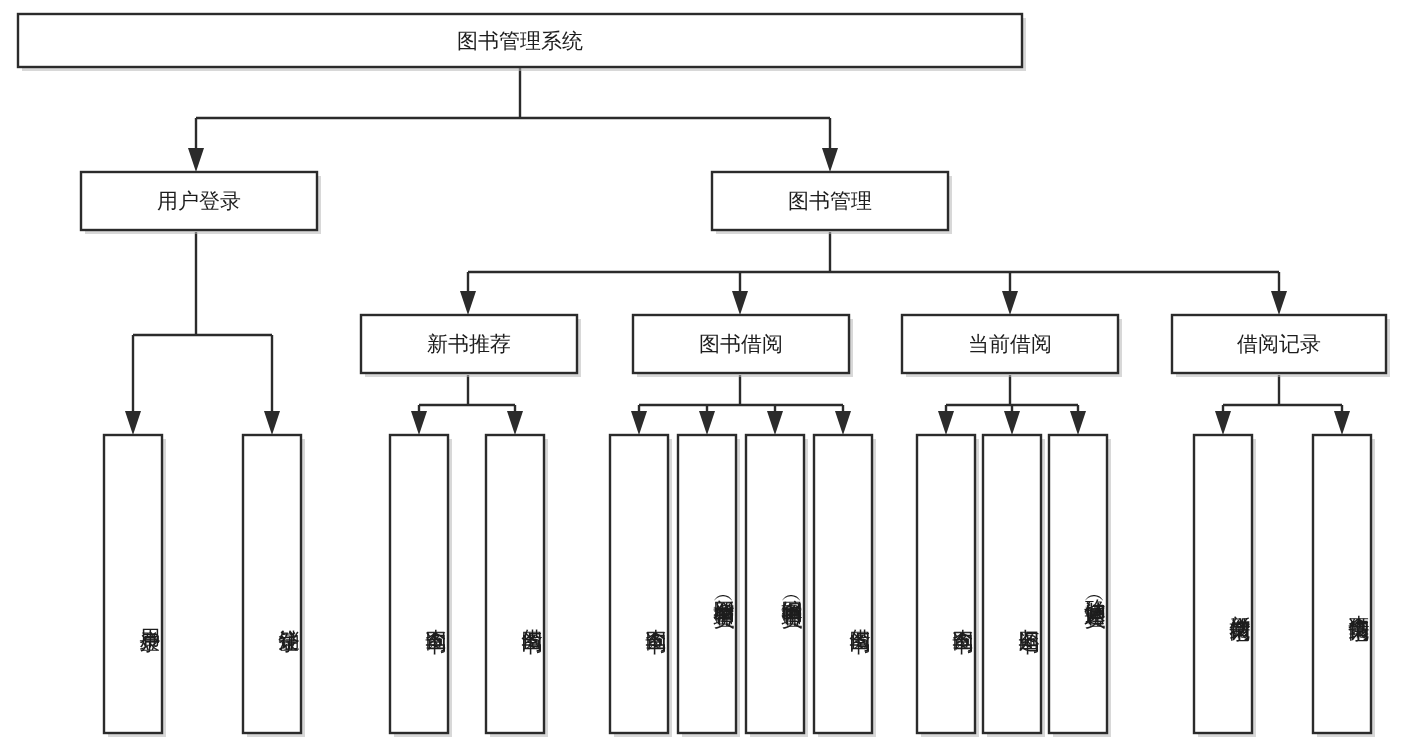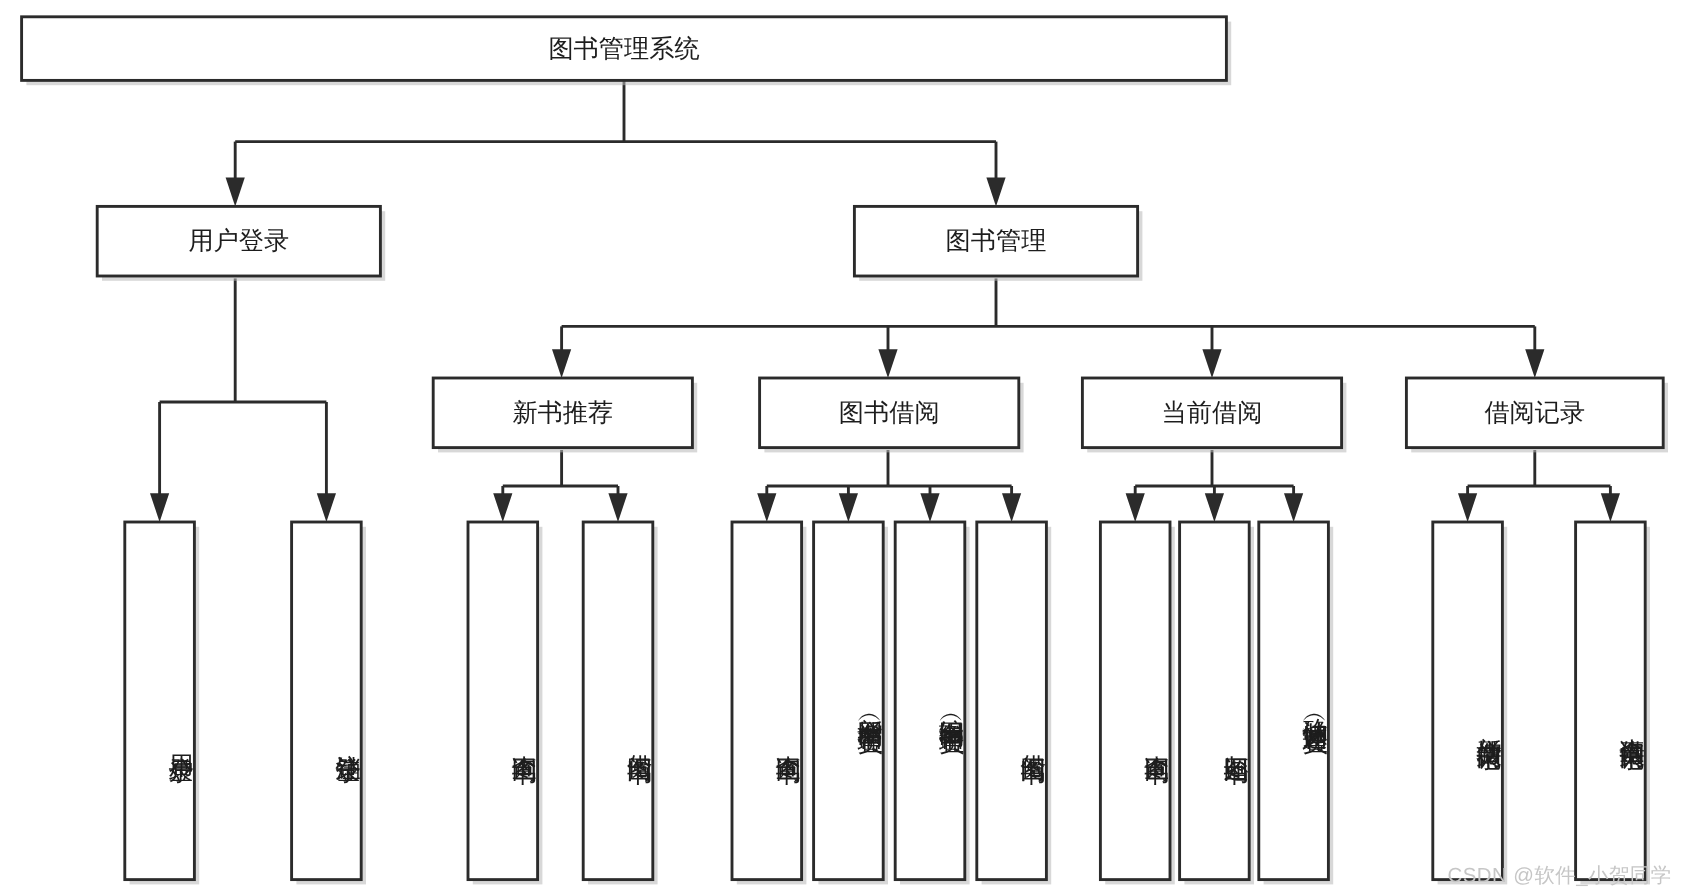--- a/index.html
+++ b/index.html
@@ -272,15 +272,14 @@
   <div class="leaf-label-box" style="left:746px; top:443px; width:58px; height:292px;">编辑图书（管理员）</div>
   <div class="leaf-label-box" style="left:814px; top:495px; width:58px; height:240px;">借阅图书</div>
 
   <div class="leaf-label-box" style="left:917px; top:495px; width:58px; height:240px;">查询图书</div>
   <div class="leaf-label-box" style="left:983px; top:495px; width:58px; height:240px;">归还图书</div>
   <div class="leaf-label-box" style="left:1049px; top:443px; width:58px; height:292px;">确认归还（管理员）</div>
 
   <div class="leaf-label-box" style="left:1194px; top:470px; width:58px; height:265px;">新增借阅记录</div>
   <div class="leaf-label-box" style="left:1313px; top:470px; width:58px; height:265px;">查询借阅记录</div>
 
-  <div id="watermark">CSDN @软件_小贺同学</div>
 
 </div>
 
 </body></html>

